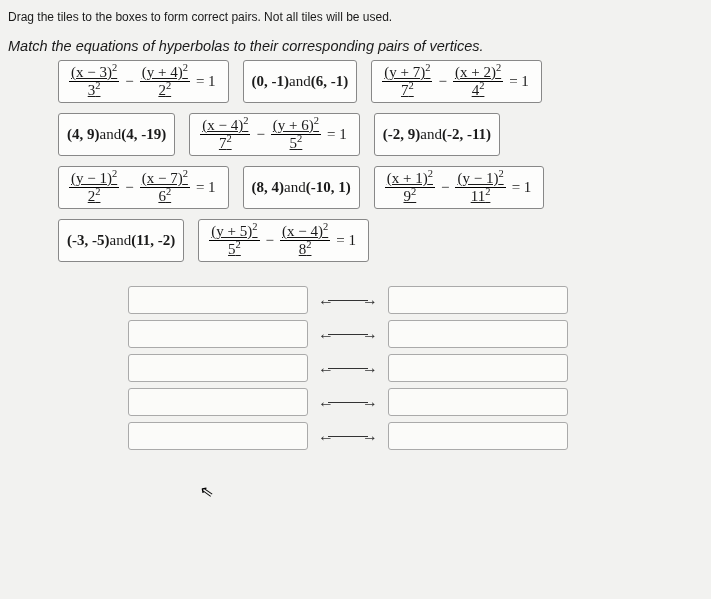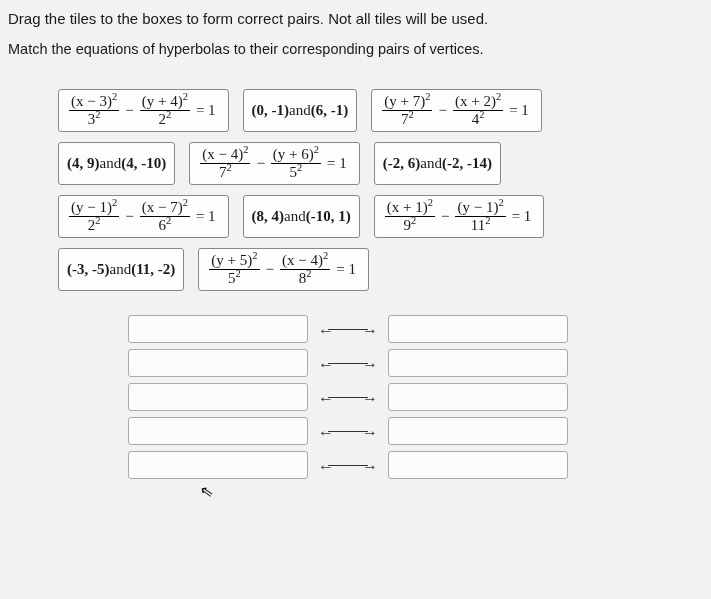--- a/index.html
+++ b/index.html
@@ -6,22 +6,22 @@
     body {
       width: 711px;
       height: 599px;
       background: #f2f2f0;
       font-family: Arial, sans-serif;
       font-size: 14px;
       color: #1a1a1a;
       padding: 10px 8px;
       position: relative;
     }
-    .instruction { margin-bottom: 14px; font-size: 15px; }
-    .subinstruction { margin-bottom: 32px; font-size: 14.5px; }
+    .instruction { margin-bottom: 14px; font-size: 12px; }
+    .subinstruction { margin-bottom: 6px; font-size: 14.5px; font-style: italic; }
     .tiles-area { margin-left: 50px; width: 620px; }
     .tile-row { display: flex; gap: 14px; margin-bottom: 10px; }
     .tile {
       border: 1px solid #888;
       border-radius: 3px;
       background: #fdfdfc;
       padding: 4px 8px;
       min-height: 34px;
       display: flex;
       align-items: center;
@@ -31,20 +31,21 @@
       cursor: grab;
       white-space: nowrap;
     }
     .tile .frac {
       display: inline-flex;
       flex-direction: column;
       align-items: center;
       vertical-align: middle;
       line-height: 1;
       margin: 0 2px;
+      text-decoration: underline;
     }
     .tile .frac .num { border-bottom: 1px solid #000; padding: 0 2px 1px; }
     .tile .frac .den { padding-top: 1px; }
     .tile .op { margin: 0 4px; }
     .answer-area { margin-top: 24px; margin-left: 120px; width: 460px; }
     .answer-row { display: flex; align-items: center; gap: 10px; margin-bottom: 6px; }
     .drop-box {
       width: 180px;
       height: 28px;
       border: 1px solid #aaa;
@@ -114,34 +115,34 @@
         </span>
         <span class="op">−</span>
         <span class="frac">
           <span class="num">(x + 2)<sup>2</sup></span>
           <span class="den">4<sup>2</sup></span>
         </span>
         <span class="op">= 1</span>
       </div>
   </div>
   <div class="tile-row">
-    <div class="tile"><b>(4, 9)</b> and <b>(4, -10)</b></div>
+    <div class="tile"><b>(4, 9)</b> and <b>(4, -19)</b></div>
     <div class="tile">
         <span class="frac">
           <span class="num">(x − 4)<sup>2</sup></span>
           <span class="den">7<sup>2</sup></span>
         </span>
         <span class="op">−</span>
         <span class="frac">
           <span class="num">(y + 6)<sup>2</sup></span>
           <span class="den">5<sup>2</sup></span>
         </span>
         <span class="op">= 1</span>
       </div>
-    <div class="tile"><b>(-2, 6)</b> and <b>(-2, -14)</b></div>
+    <div class="tile"><b>(-2, 9)</b> and <b>(-2, -11)</b></div>
   </div>
   <div class="tile-row">
     <div class="tile">
         <span class="frac">
           <span class="num">(y − 1)<sup>2</sup></span>
           <span class="den">2<sup>2</sup></span>
         </span>
         <span class="op">−</span>
         <span class="frac">
           <span class="num">(x − 7)<sup>2</sup></span>

